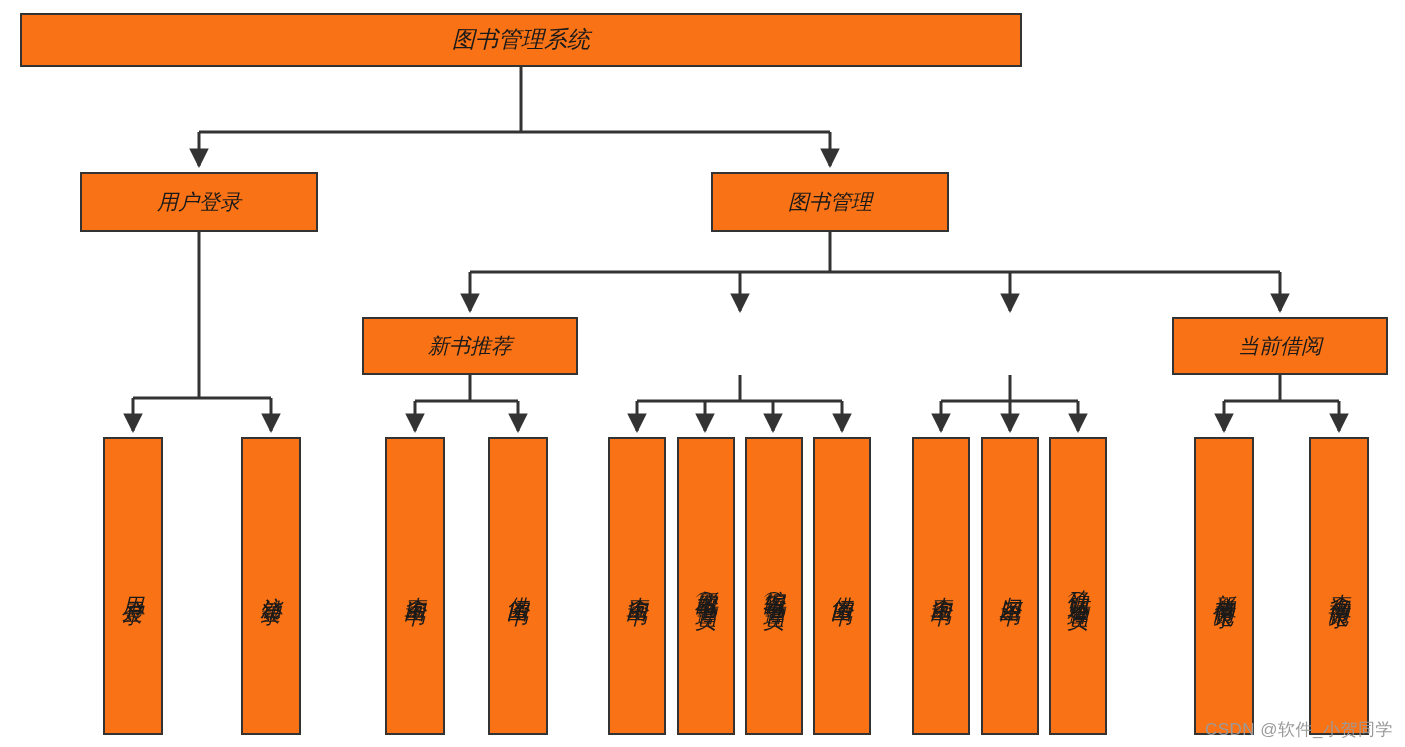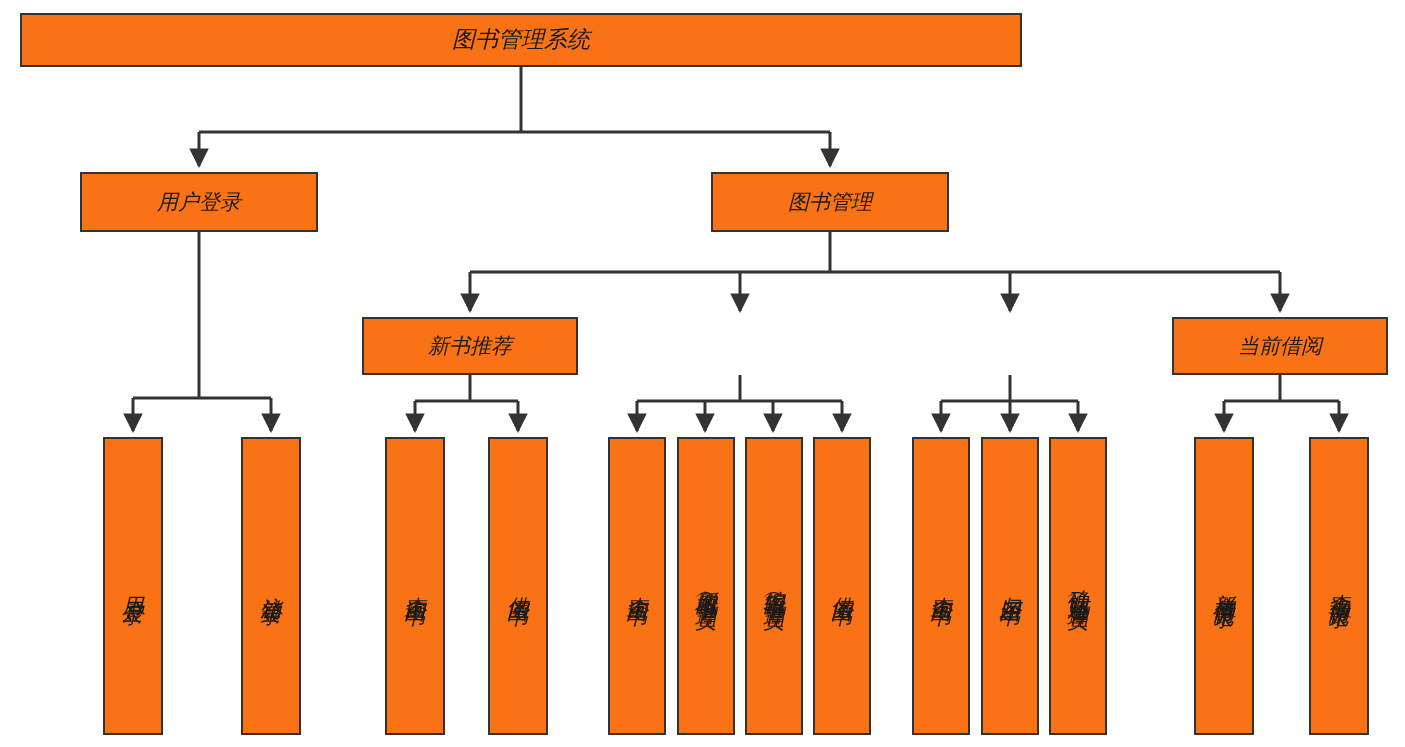--- a/index.html
+++ b/index.html
@@ -177,14 +177,15 @@
     <span class="lbl">确认归还（管理员）</span>
   </div>
 
   <div class="node leaf" style="left:1194px; top:437px; width:60px; height:298px;">
     <span class="lbl">新增借阅记录</span>
   </div>
   <div class="node leaf" style="left:1309px; top:437px; width:60px; height:298px;">
     <span class="lbl">查询借阅记录</span>
   </div>
 
+  <div id="watermark">CSDN @软件_小贺同学</div>
 
 </div>
 
 </body></html>

